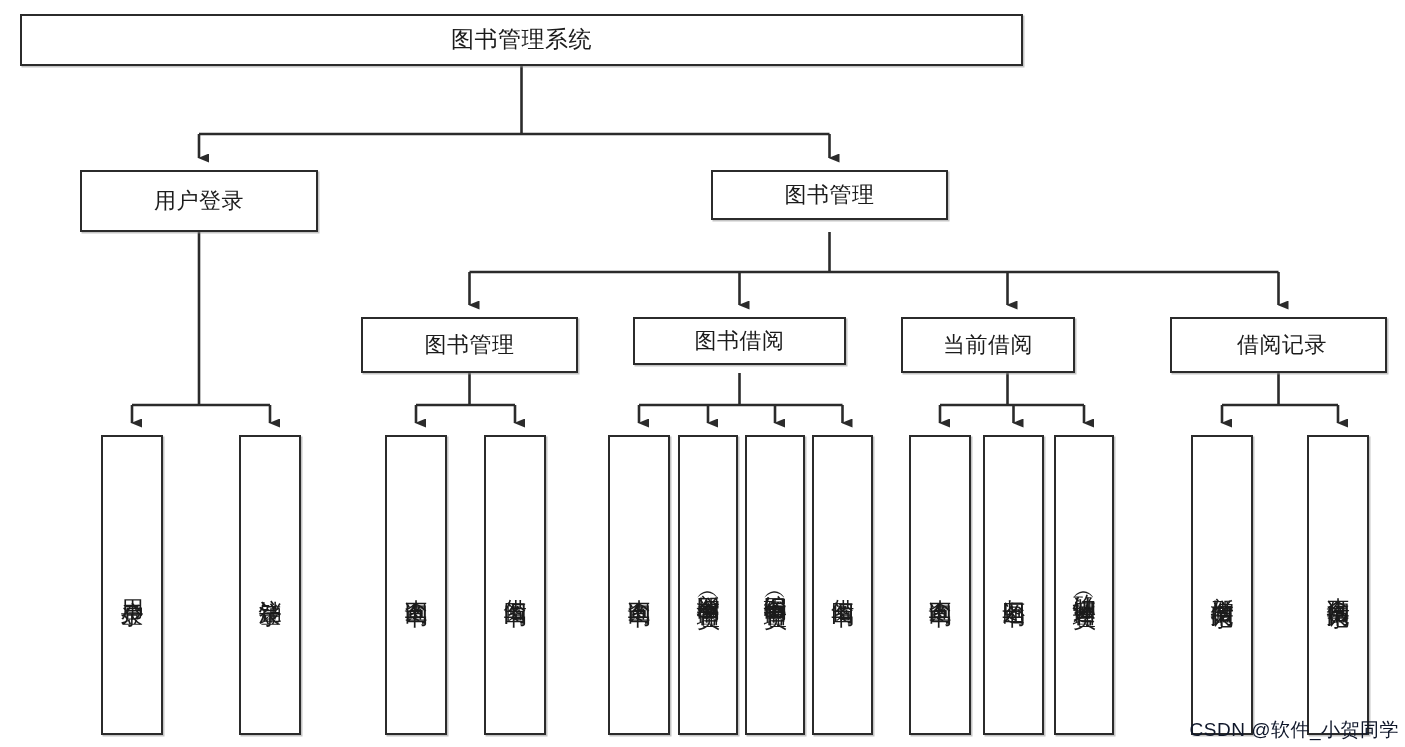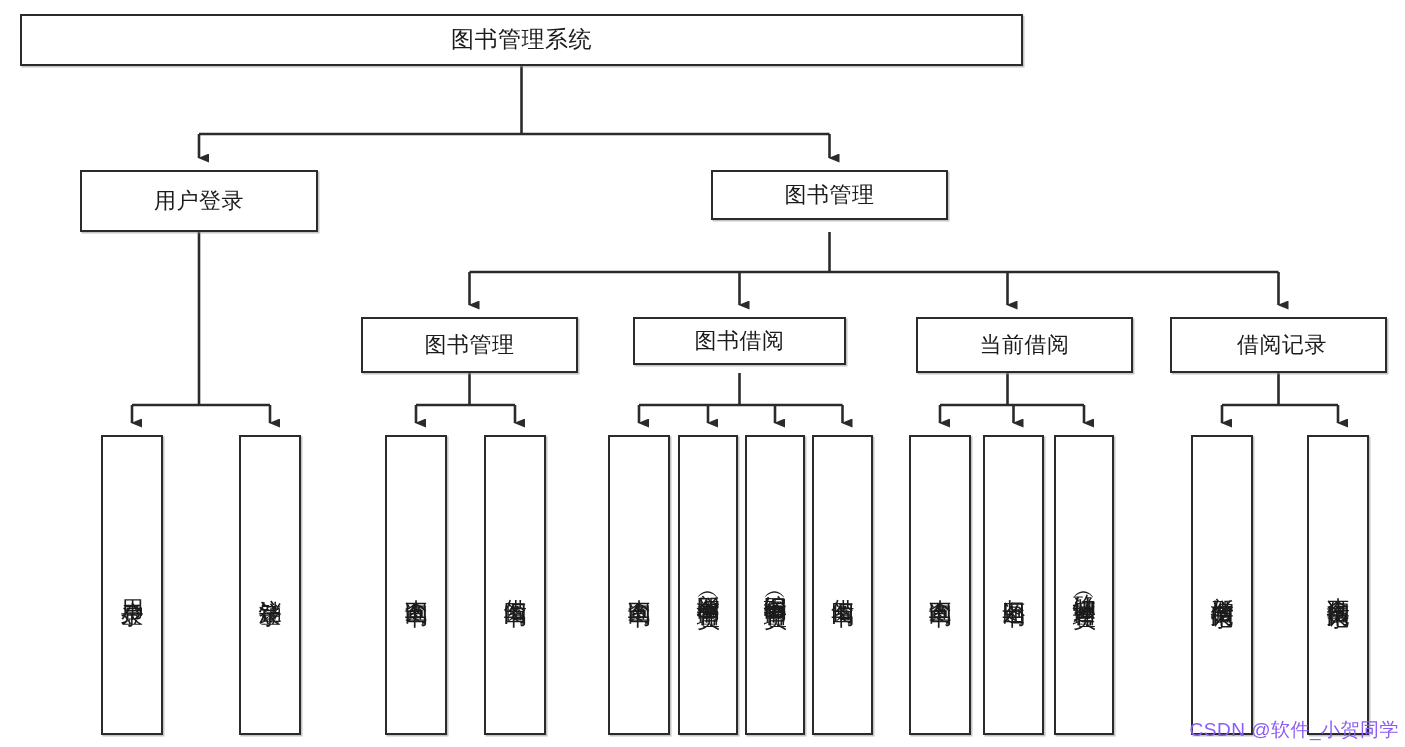--- a/index.html
+++ b/index.html
@@ -51,21 +51,21 @@
     line-height: 1.02;
   }
   .node.root .node-label { font-size: 23px; text-align: right; }
   .node.level2 .node-label { font-size: 22px; }
   .node.level3 .node-label { font-size: 22px; }
   .watermark {
     position: absolute;
     right: 6px;
     bottom: 4px;
     font-size: 19px;
-    color: #8b5cf6;
+    color: #0f172a;
     letter-spacing: 0.5px;
     white-space: nowrap;
   }
 </style>
 </head>
 <body>
 
 <div id="diagram-root">
 
   <svg class="connectors" viewBox="0 0 1405 747" xmlns="http://www.w3.org/2000/svg">
@@ -120,21 +120,21 @@
       </div>
       <div class="node level2" style="left: 711px; top: 170px; width: 237px; height: 50px;">
         <span class="node-label">图书管理</span>
       </div>
       <div class="node level3" style="left: 361px; top: 317px; width: 217px; height: 56px;">
         <span class="node-label">图书管理</span>
       </div>
       <div class="node level3" style="left: 621px; top: 317px; width: 213px; height: 48px; margin-left: 12px;">
         <span class="node-label">图书借阅</span>
       </div>
-      <div class="node level3" style="left: 901px; top: 317px; width: 217px; height: 56px; margin-left: 15px;">
+      <div class="node level3" style="left: 901px; top: 317px; width: 174px; height: 56px;">
         <span class="node-label">当前借阅</span>
       </div>
       <div class="node level3" style="left: 1170px; top: 317px; width: 217px; height: 56px; padding-left: 7px;">
         <span class="node-label">借阅记录</span>
       </div>
       <div class="node leaf" style="left: 101px; top: 435px; width: 62px; height: 300px;">
         <span class="node-label">用户登录</span>
       </div>
       <div class="node leaf" style="left: 239px; top: 435px; width: 62px; height: 300px;">
         <span class="node-label">注销登录</span>

